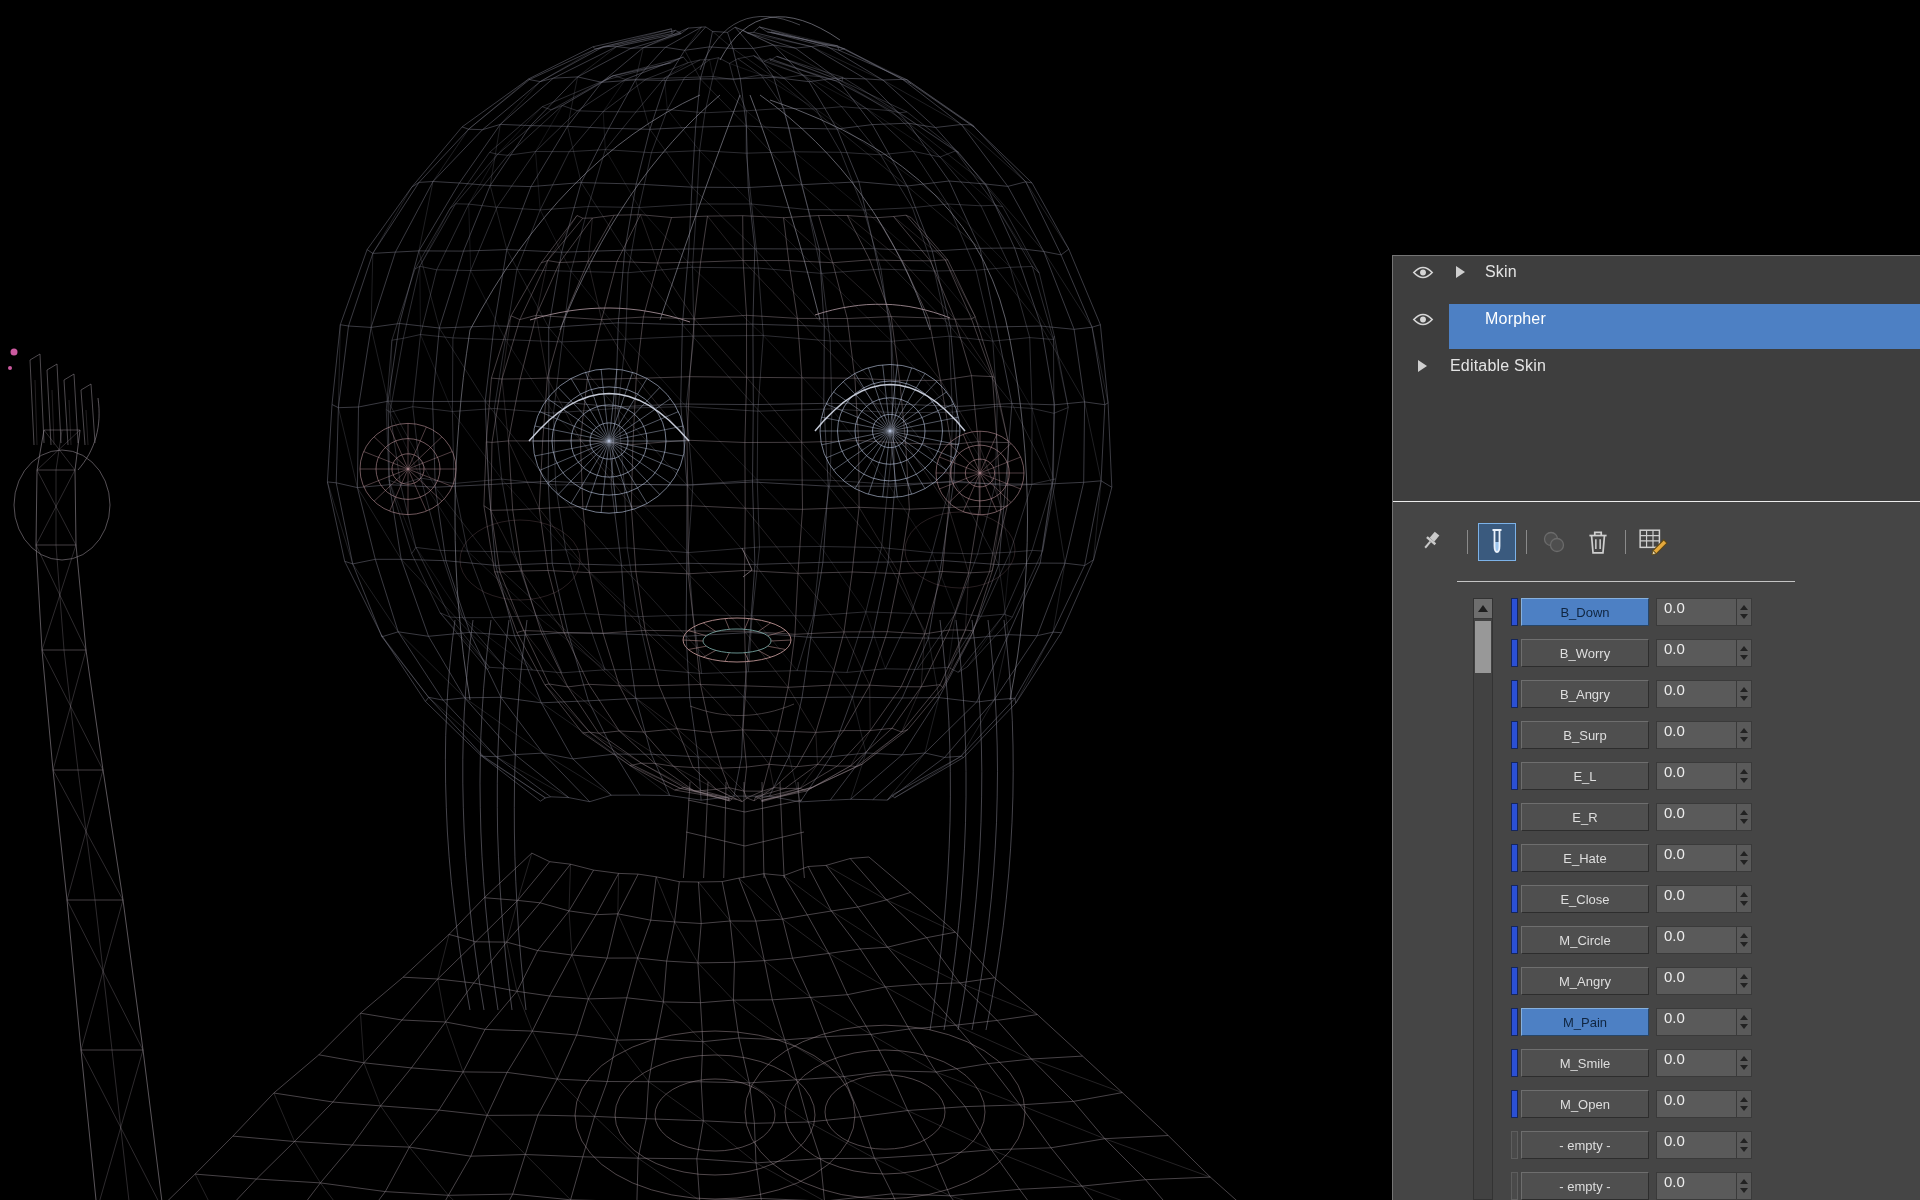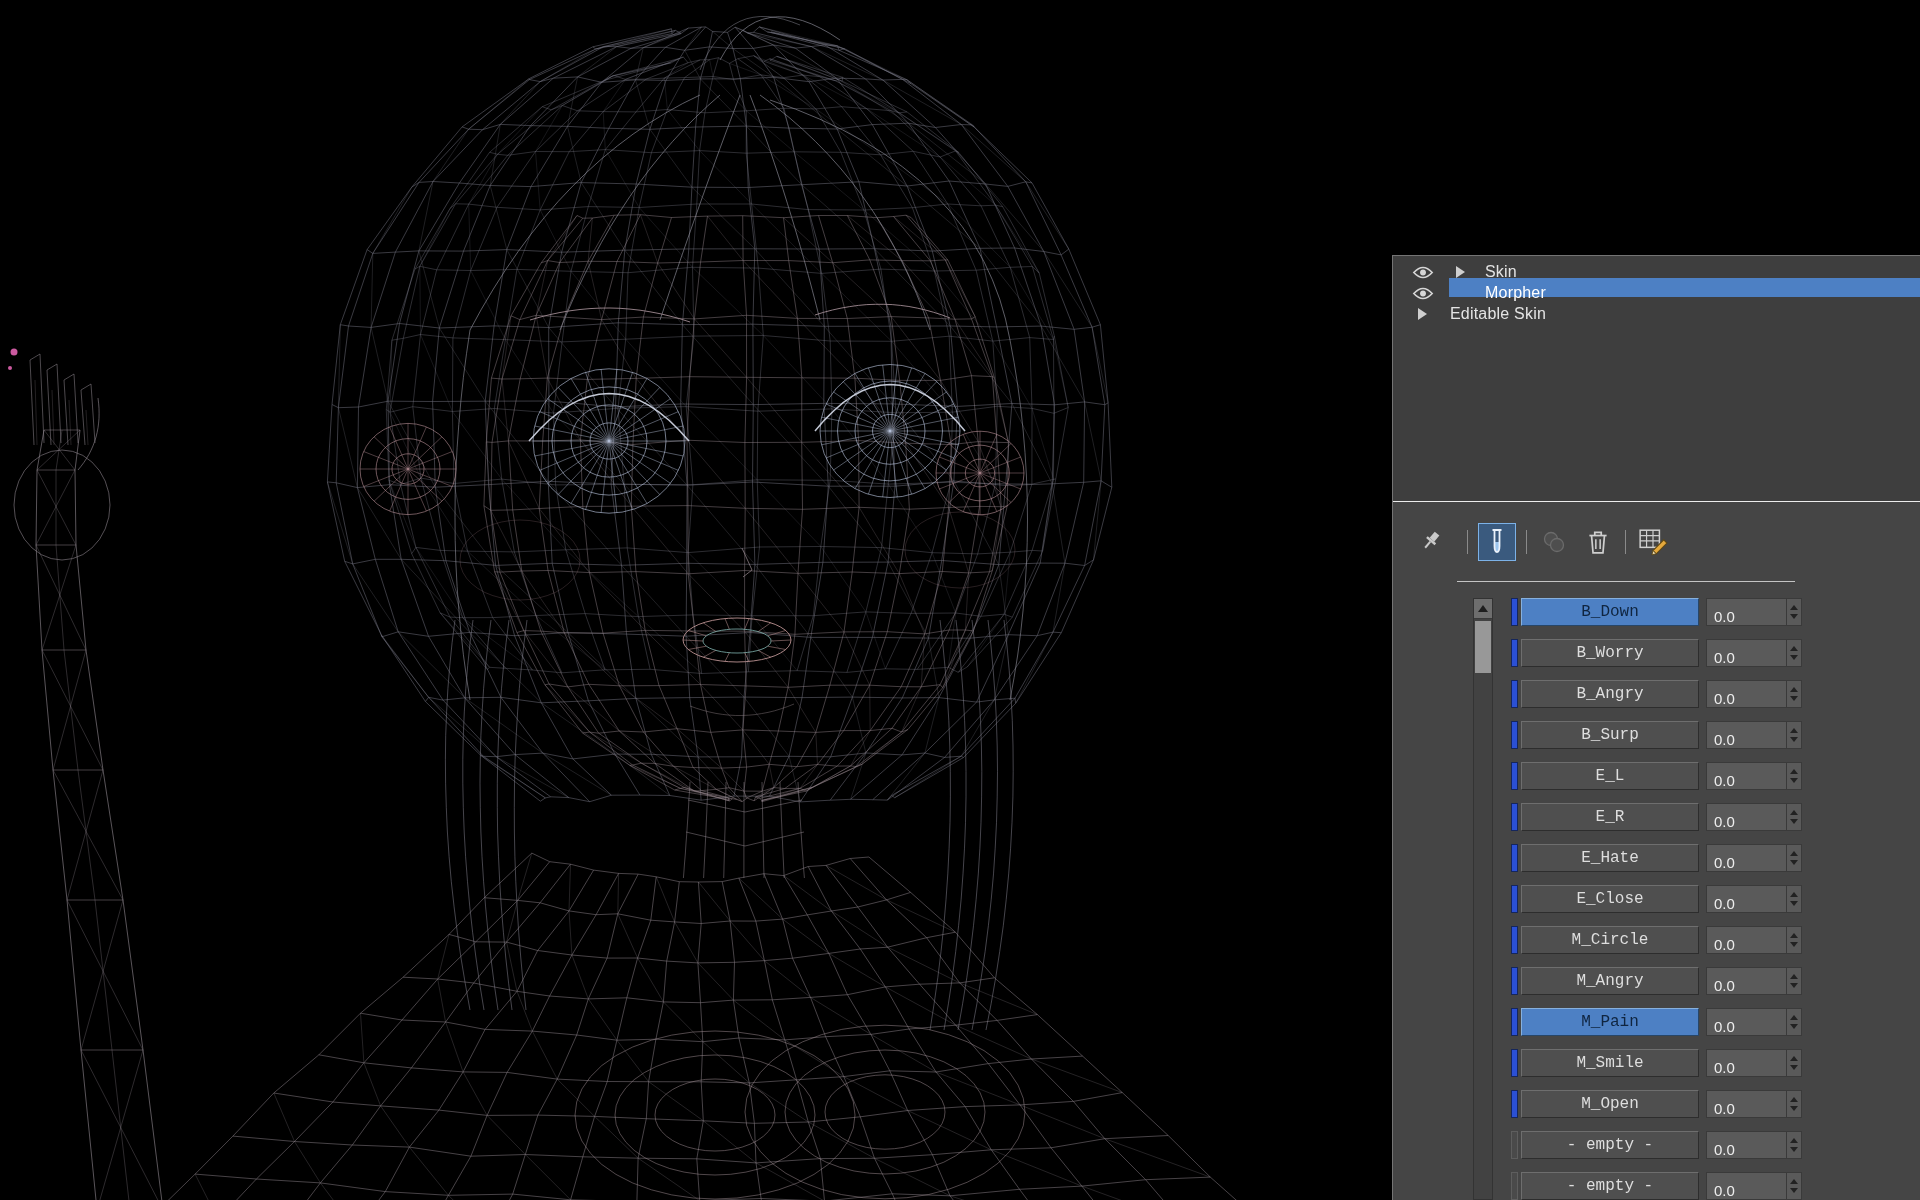--- a/index.html
+++ b/index.html
@@ -7,21 +7,21 @@
     font-family:"Liberation Sans",sans-serif}
   #viewport{position:absolute;inset:0;background:#000}
   #wire{position:absolute;inset:0}
 
   
   #panel{position:absolute;left:1392px;top:255px;width:528px;height:945px;
     background:#454545;border-top:1px solid #747474;border-left:1px solid #747474}
 
   .stack{position:absolute;left:0;top:0;right:0;height:246px;background:#3e3e3e;
     border-bottom:1px solid #ececec}
-  .stack-row{position:relative;height:21px}
+  .stack-row{position:relative;height:47px}
   .stack-row .hl{position:absolute;left:56px;right:0;top:1px;bottom:1px;
     background:var(--selection,#4d80c4);z-index:1}
   .eye{position:absolute;left:19px;top:9px;width:22px;height:15px;z-index:2;border:0;background:transparent;padding:0}
   .tri{position:absolute;top:10px;width:0;height:0;border-top:6px solid transparent;
     border-bottom:6px solid transparent;border-left:9px solid #cfcfcf;z-index:2}
   .tri.child{left:63px}.tri.base{left:25px}
   .lbl{position:absolute;top:7px;font-size:16px;color:#e4e4e4;z-index:2;letter-spacing:.2px}
   .lbl.child{left:92px}.lbl.base{left:57px}
   .stack-row.sel .lbl{color:#fff}
 
@@ -34,27 +34,27 @@
   .tsep{width:1px;height:24px;background:#8a8a8a;margin:0 10px}
   .mr10{margin-right:10px}
 
   .list-sep{position:absolute;top:325px;left:64px;width:338px;height:1px;background:#c4c4c4}
 
   .morphlist{position:absolute;left:0;top:326px;right:0;bottom:0;overflow:hidden}
   .rows{position:absolute;left:0;top:16px;right:0}
   .mrow{display:flex;height:28px;margin:0 0 13px 118px;align-items:stretch}
   .bar{width:7px;background:var(--bar-blue,#2b50d4);border:1px solid #15265c;margin-right:3px}
   .bar.empty{background:#4a4a4a;border-color:#5e5e5e}
-  .mbtn{width:178px;background:#4f4f4f;border:1px solid;
-    border-color:#6e6e6e #2d2d2d #2d2d2d #6e6e6e;color:#dedede;font-size:16px;
-    font-family:Liberation Mono, monospace;display:flex;align-items:center;justify-content:center;padding:0}
+  .mbtn{width:128px;background:#4f4f4f;border:1px solid;
+    border-color:#6e6e6e #2d2d2d #2d2d2d #6e6e6e;color:#dedede;font-size:13px;
+    font-family:Liberation Sans, sans-serif;display:flex;align-items:center;justify-content:center;padding:0}
   .mbtn.sel{background:var(--selection,#4d80c4);
     border-color:#86b0dd #274668 #274668 #86b0dd;color:#102540}
   .val{width:96px;margin-left:7px;background:#5a5a5a;border:1px solid #3a3a3a;
-    position:relative;display:flex;align-items:flex-end}
+    position:relative;display:flex;align-items:flex-start}
   .vtxt{padding-left:7px;font-size:15px;color:#ededed}
   .spin{position:absolute;right:0;top:0;bottom:0;width:15px;border-left:1px solid #3a3a3a;
     display:flex;flex-direction:column;align-items:center;justify-content:center;gap:4px}
   .sup{width:0;height:0;border-left:4px solid transparent;border-right:4px solid transparent;
     border-bottom:5px solid #222}
   .sdn{width:0;height:0;border-left:4px solid transparent;border-right:4px solid transparent;
     border-top:5px solid #222}
 
   .vscroll{position:absolute;left:80px;top:16px;bottom:0;width:20px;background:#424242;
     border:1px solid #333}

